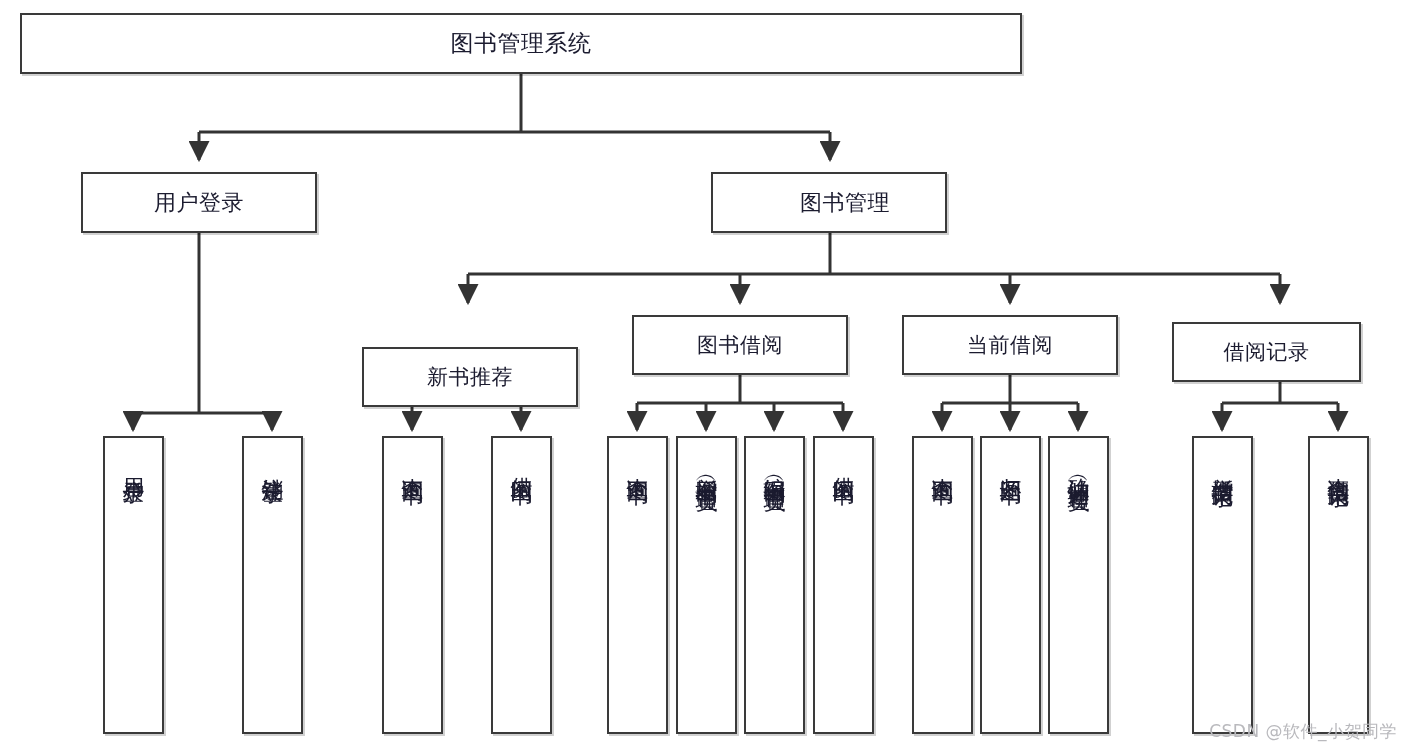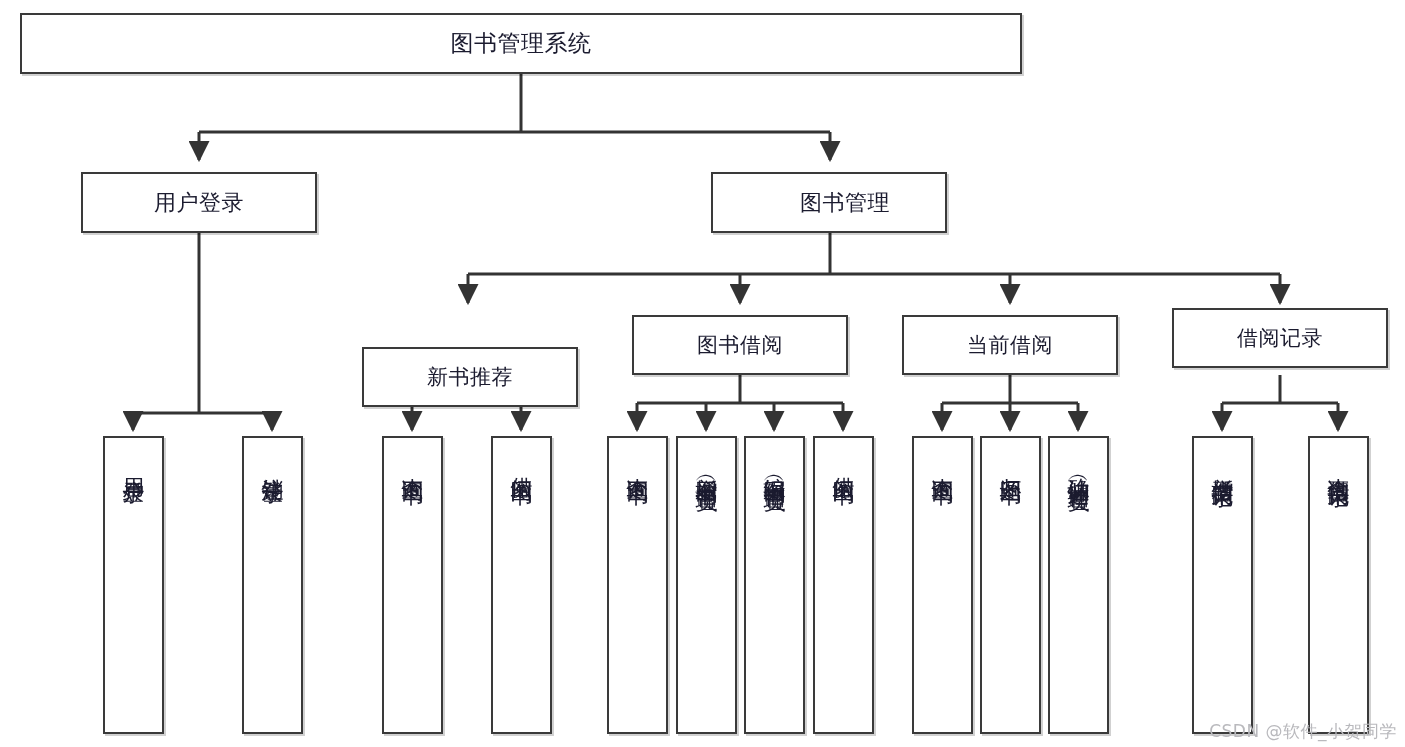--- a/index.html
+++ b/index.html
@@ -143,21 +143,21 @@
 
   <div class="node level3" style="left:362px; top:315px; width:216px; height:60px;margin-top:32px;">
     <span class="label">新书推荐</span>
   </div>
   <div class="node level3" style="left:632px; top:315px; width:216px; height:60px;">
     <span class="label">图书借阅</span>
   </div>
   <div class="node level3" style="left:902px; top:315px; width:216px; height:60px;">
     <span class="label">当前借阅</span>
   </div>
-  <div class="node level3" style="left:1172px; top:308px; width:216px; height:60px;">
+  <div class="node level3" style="left:1172px; top:322px; width:189px; height:60px;">
     <span class="label">借阅记录</span>
   </div>
 
   <div class="node leaf" style="left:103px; top:436px; width:61px; height:298px;">
     <span class="label">用户登录</span>
   </div>
   <div class="node leaf" style="left:242px; top:436px; width:61px; height:298px;">
     <span class="label">注销登录</span>
   </div>
 

